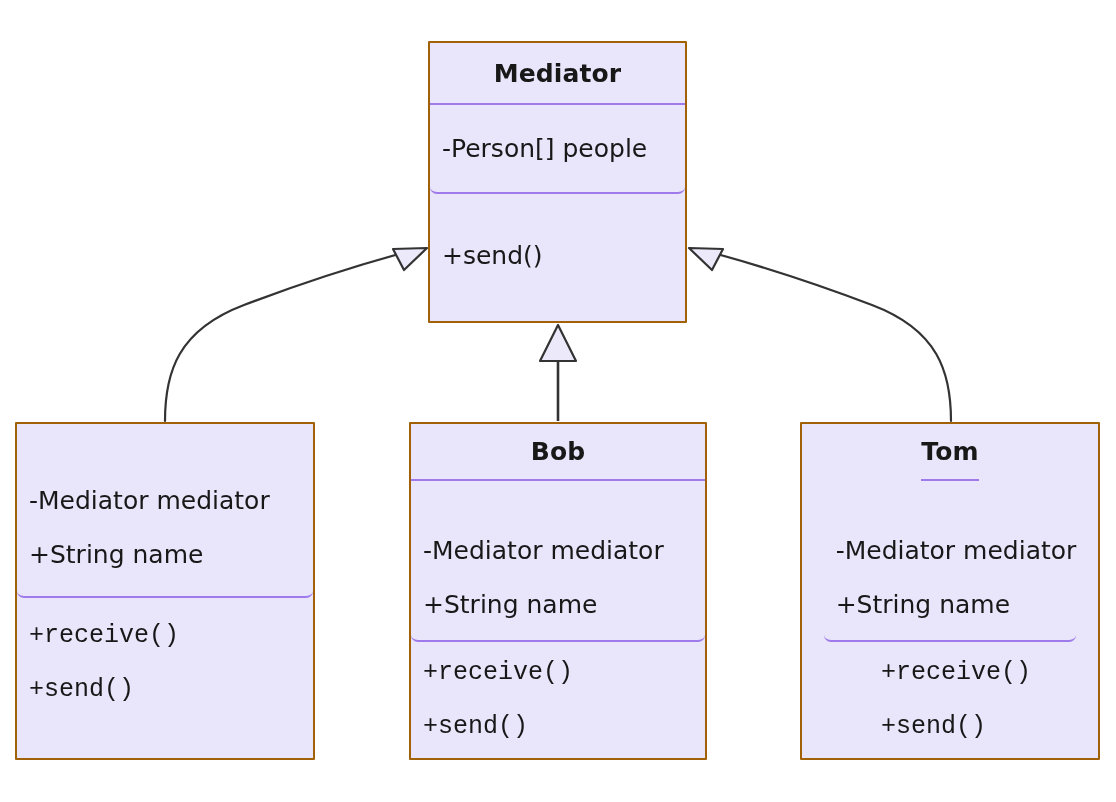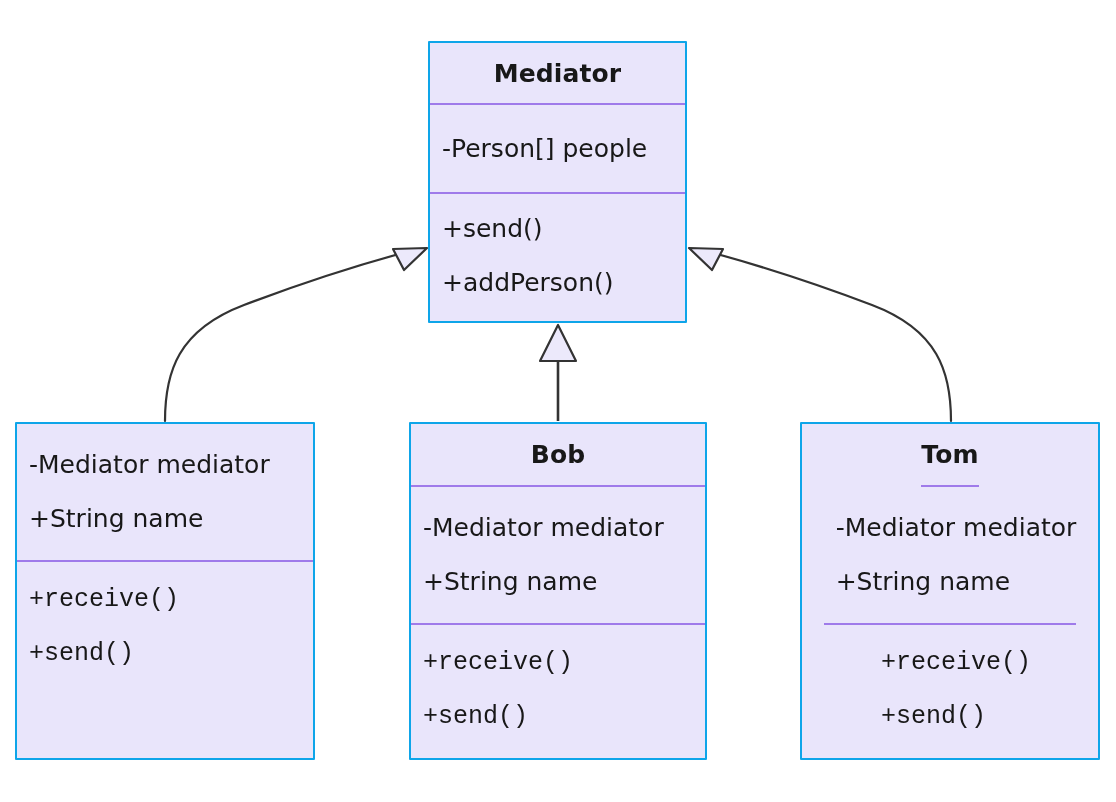--- a/index.html
+++ b/index.html
@@ -35,21 +35,21 @@
     z-index: 1;
     pointer-events: none;
   }
 
   
   .class-node {
     position: absolute;
     z-index: 2;
     box-sizing: border-box;
     background: #e9e5fb;
-    border: 2px solid #0ea5e9;
+    border: 2px solid #a16207;
     border-radius: 1px;
     display: flex;
     flex-direction: column;
   }
 
   .class-title-row {
     box-sizing: border-box;
     display: flex;
     align-items: center;
     justify-content: center;
@@ -62,39 +62,40 @@
     letter-spacing: 0.1px;
     line-height: 1;
   }
 
   .compartment {
     box-sizing: border-box;
     padding: 0 0 0 12px;
     display: flex;
     flex-direction: column;
     justify-content: center;
+    border-radius: 7px;
   }
   .compartment.with-divider {
     border-bottom: 2px solid #9f7aea;
   }
   .member-line {
     font-size: 25px;
     color: #181818;
     line-height: 54px;
     white-space: nowrap;
   }
 
   
   #node-mediator .class-title-row { height: 62px; }
   #node-mediator .compartment.attrs { height: 89px; }
   #node-mediator .compartment.methods { height: 123px; }
 
   
   .subclass .class-title-row { height: 63px; }
-  .subclass .compartment.attrs { height: 138px; }
+  .subclass .compartment.attrs { height: 138px; margin-top: 36px; }
   .subclass .compartment.methods { height: 129px; font-family: Liberation Mono, monospace; }
 </style>
 </head>
 <body>
 
 <div id="diagram-canvas">
 
   <svg id="edges-layer" viewBox="0 0 1116 802" width="1116" height="802" xmlns="http://www.w3.org/2000/svg">
 
     <g>
@@ -115,21 +116,20 @@
 
   <div class="class-node" id="node-mediator" style="left:428px; top:41px; width:259px; height:282px;">
     <div class="class-title-row">
       <span class="class-title">Mediator</span>
     </div>
     <div class="compartment attrs with-divider">
       <div class="member-line">-Person[] people</div>
     </div>
     <div class="compartment methods">
       <div class="member-line">+send()</div>
-      <div class="member-line">+addPerson()</div>
     </div>
   </div>
 
   <div class="class-node subclass" id="node-john" style="left:15px; top:422px; width:300px; height:338px;">
     <div class="compartment attrs with-divider">
       <div class="member-line">-Mediator mediator</div>
       <div class="member-line">+String name</div>
     </div>
     <div class="compartment methods">
       <div class="member-line">+receive()</div>

